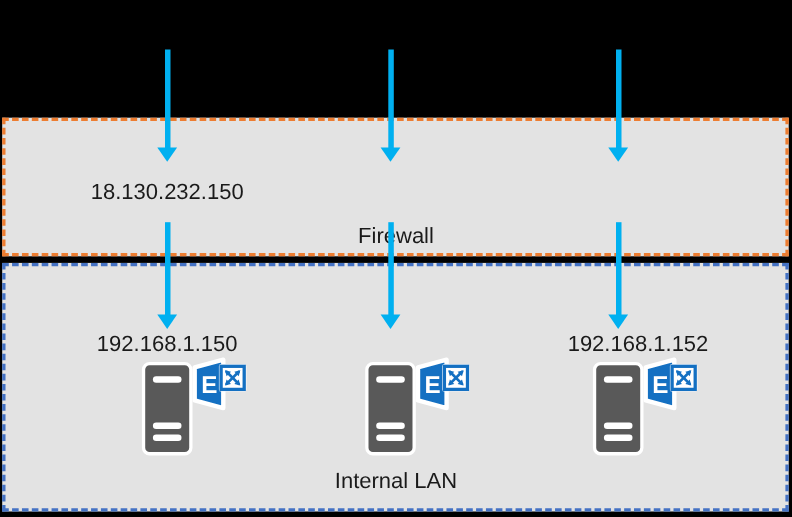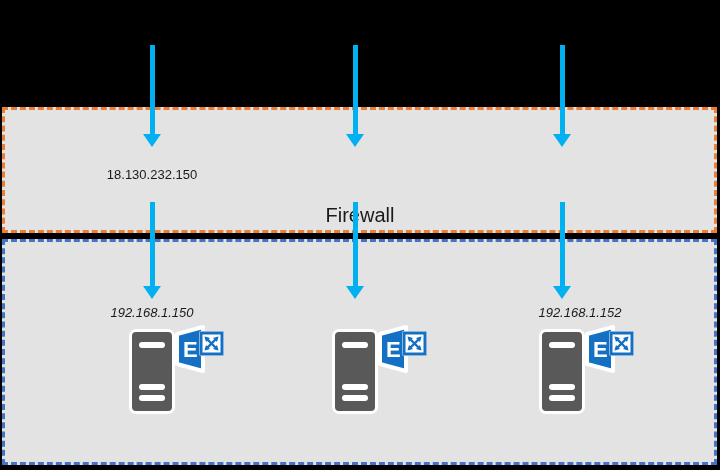--- a/index.html
+++ b/index.html
@@ -12,24 +12,24 @@
   .zone.firewall{left:2px;top:107px;width:715px;height:126px;border:3px dashed #ED7D31;}
   .zone.lan{left:2px;top:239px;width:715px;height:226px;border:3px dashed #4472C4;}
   .zone-label{
     position:absolute;left:0;width:720px;text-align:center;
     font-size:20px;color:#1a1a1a;line-height:22px;z-index:3;
   }
   .zone-label.firewall-label{top:204px;}
   .zone-label.lan-label{top:427px;}
   .ip-label{
     position:absolute;width:220px;text-align:center;
-    font-size:13px;color:#1a1a1a;line-height:22px;z-index:4;
+    font-size:20px;color:#1a1a1a;line-height:22px;z-index:4;
   }
   .ip-row-firewall{top:164px;}
-  .ip-row-lan{top:302px;font-style:italic;}
+  .ip-row-lan{top:302px;}
   .arrow{position:absolute;width:18px;z-index:6;}
   .arrow .shaft{position:absolute;left:6.5px;top:0;bottom:12px;width:5px;background:#00B0F0;}
   .arrow .head{
     position:absolute;left:0;bottom:0;width:0;height:0;
     border-left:9px solid transparent;border-right:9px solid transparent;
     border-top:13px solid #00B0F0;
   }
   .arrow.top-row{top:45px;height:102px;}
   .arrow.mid-row{top:202px;height:97px;}
   .server{
@@ -44,20 +44,21 @@
 </style>
 </head>
 <body>
 
 <div class="canvas">
 
   <div class="zone firewall"></div>
   <div class="zone lan"></div>
 
   <div class="zone-label firewall-label">Firewall</div>
+  <div class="zone-label lan-label">Internal LAN</div>
 
   <div class="ip-label ip-row-firewall" style="left:42px">18.130.232.150</div>
 
   <div class="ip-label ip-row-lan" style="left:42px">192.168.1.150</div>
   <div class="ip-label ip-row-lan" style="left:470px">192.168.1.152</div>
 
   <div class="arrow top-row" style="left:143px">
     <div class="shaft"></div>
     <div class="head"></div>
   </div>

